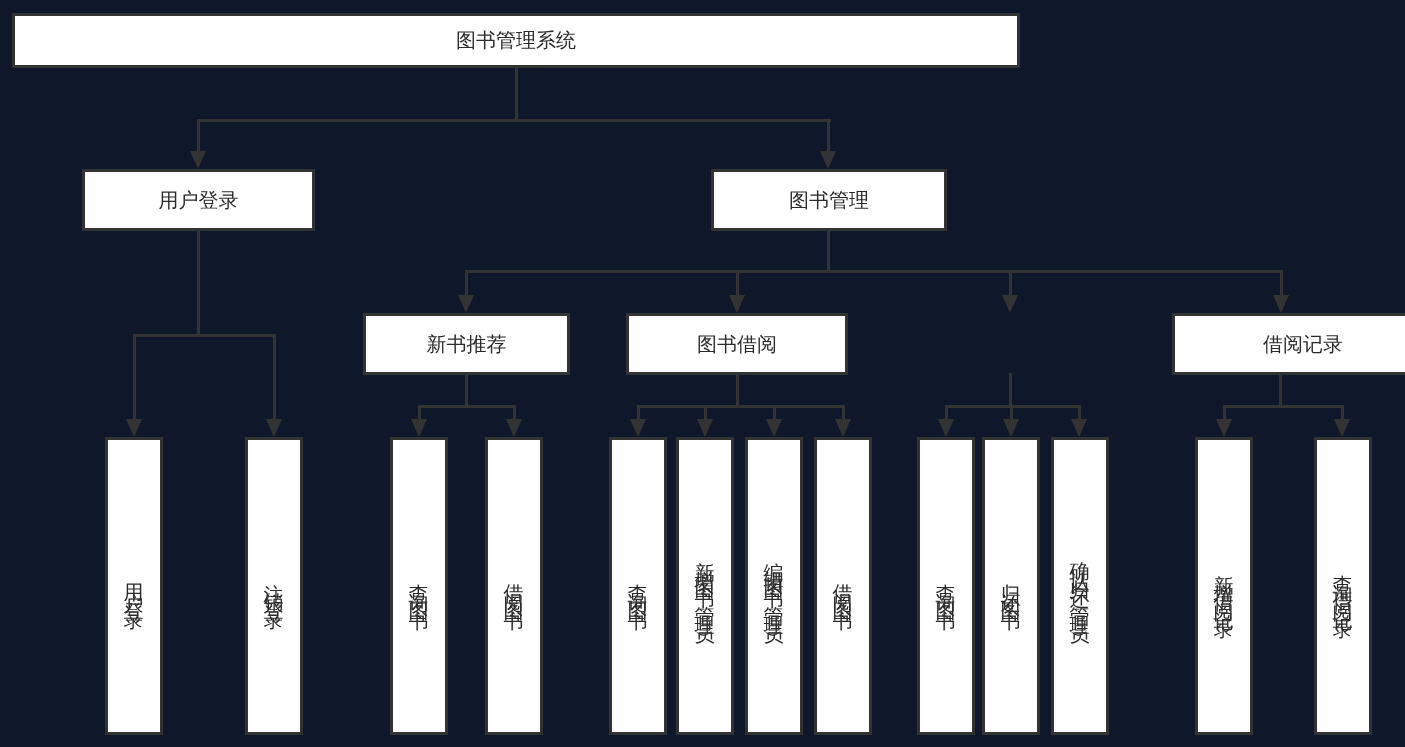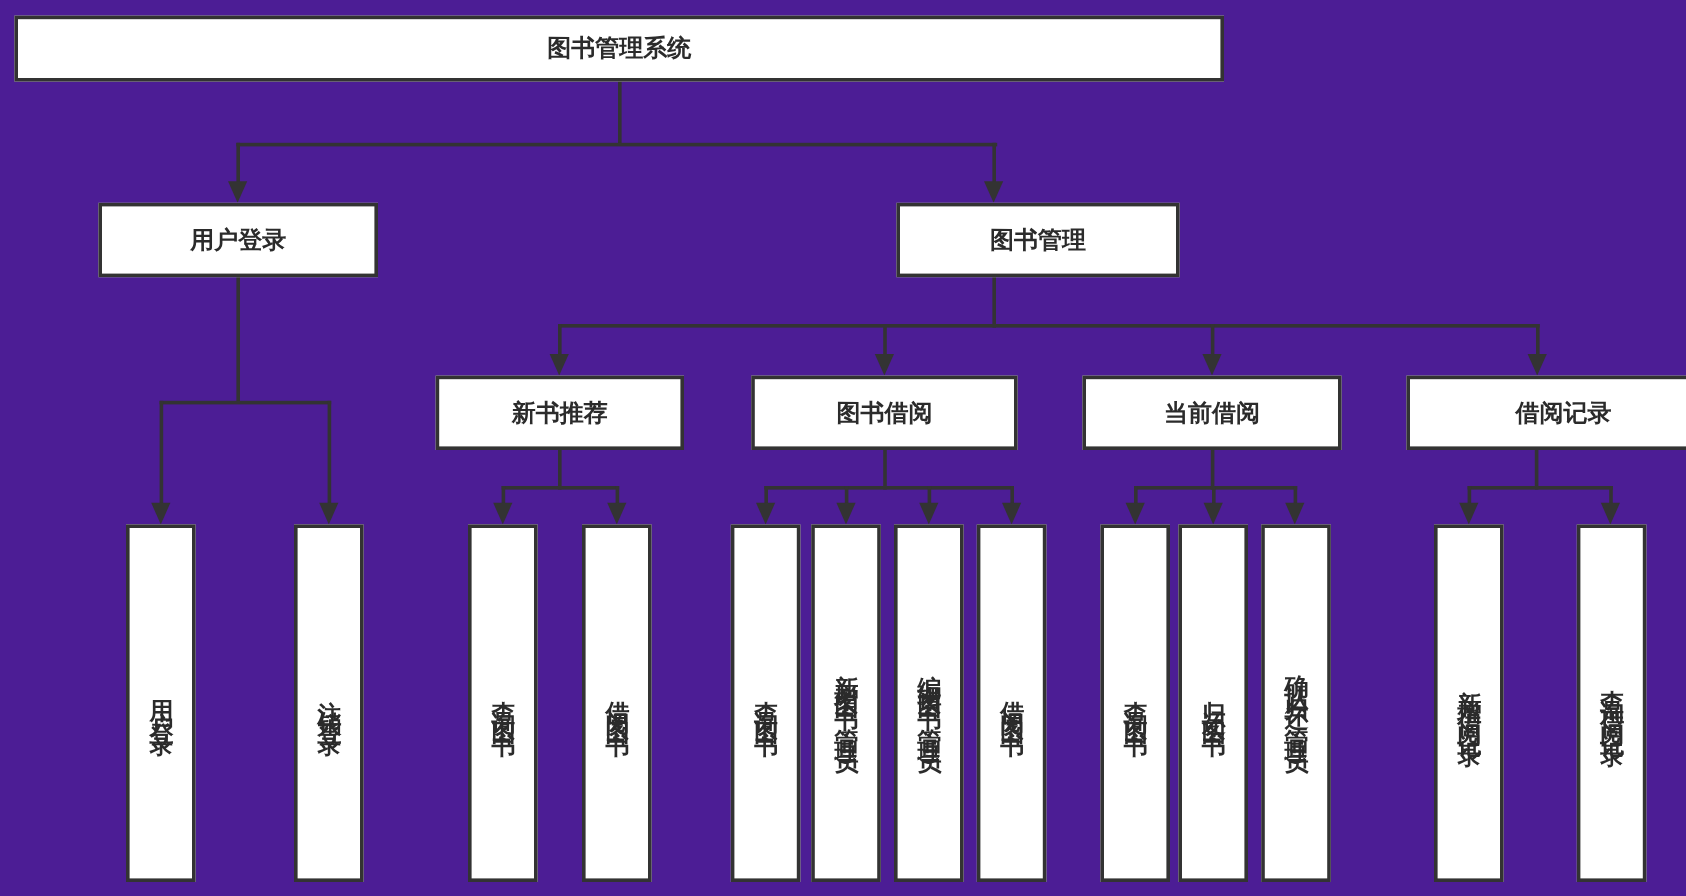--- a/index.html
+++ b/index.html
@@ -1,18 +1,18 @@
 <!DOCTYPE html>
 <html><head>
 <meta charset="utf-8">
 <style>
   html,body{margin:0;padding:0;background:#ffffff;}
   #canvas{
-    position:relative;width:1405px;height:747px;background:#4c1d95;
-    font-family:"Liberation Sans","DejaVu Sans",sans-serif;overflow:hidden;font-weight:bold;
+    position:relative;width:1405px;height:747px;background:#0f172a;
+    font-family:"Liberation Sans","DejaVu Sans",sans-serif;overflow:hidden;
   }
   .box{
     position:absolute;border:3px solid #333333;background:#ffffff;
     display:flex;align-items:center;justify-content:center;
     font-size:20px;color:#2b2b2b;box-sizing:border-box;z-index:2;
     white-space:nowrap;
   }
   .vbox{
     writing-mode:vertical-rl;text-orientation:mixed;
     letter-spacing:9px;line-height:1;white-space:normal;
@@ -90,27 +90,26 @@
   <div class="lh" style="left:1223px;top:405px;width:121px;"></div>
   <div class="lv" style="left:1223px;top:405px;height:17px;"></div>
   <div class="ah" style="left:1216px;top:419px;"></div>
   <div class="lv" style="left:1341px;top:405px;height:17px;"></div>
   <div class="ah" style="left:1334px;top:419px;"></div>
 
   <div class="box" style="left:12px;top:13px;width:1008px;height:55px;">图书管理系统</div>
 
   <div class="box" style="left:82px;top:169px;width:233px;height:62px;">用户登录</div>
 
-  <div class="box" style="left:711px;top:169px;width:236px;height:62px;margin-left:36px;">图书管理</div>
+  <div class="box" style="left:711px;top:169px;width:236px;height:62px;">图书管理</div>
 
   <div class="box" style="left:363px;top:313px;width:207px;height:62px;">新书推荐</div>
 
   <div class="box" style="left:626px;top:313px;width:222px;height:62px;">图书借阅</div>
 
-  <div class="box" style="left:902px;top:313px;width:216px;height:62px;">当前借阅</div>
 
   <div class="box" style="left:1172px;top:313px;width:262px;height:62px;">借阅记录</div>
 
   <div class="box vbox" style="left:105px;top:437px;width:58px;height:298px;">用户登录</div>
   <div class="box vbox" style="left:245px;top:437px;width:58px;height:298px;">注销登录</div>
 
   <div class="box vbox" style="left:390px;top:437px;width:58px;height:298px;">查询图书</div>
   <div class="box vbox" style="left:485px;top:437px;width:58px;height:298px;">借阅图书</div>
 
   <div class="box vbox" style="left:609px;top:437px;width:58px;height:298px;">查询图书</div>

